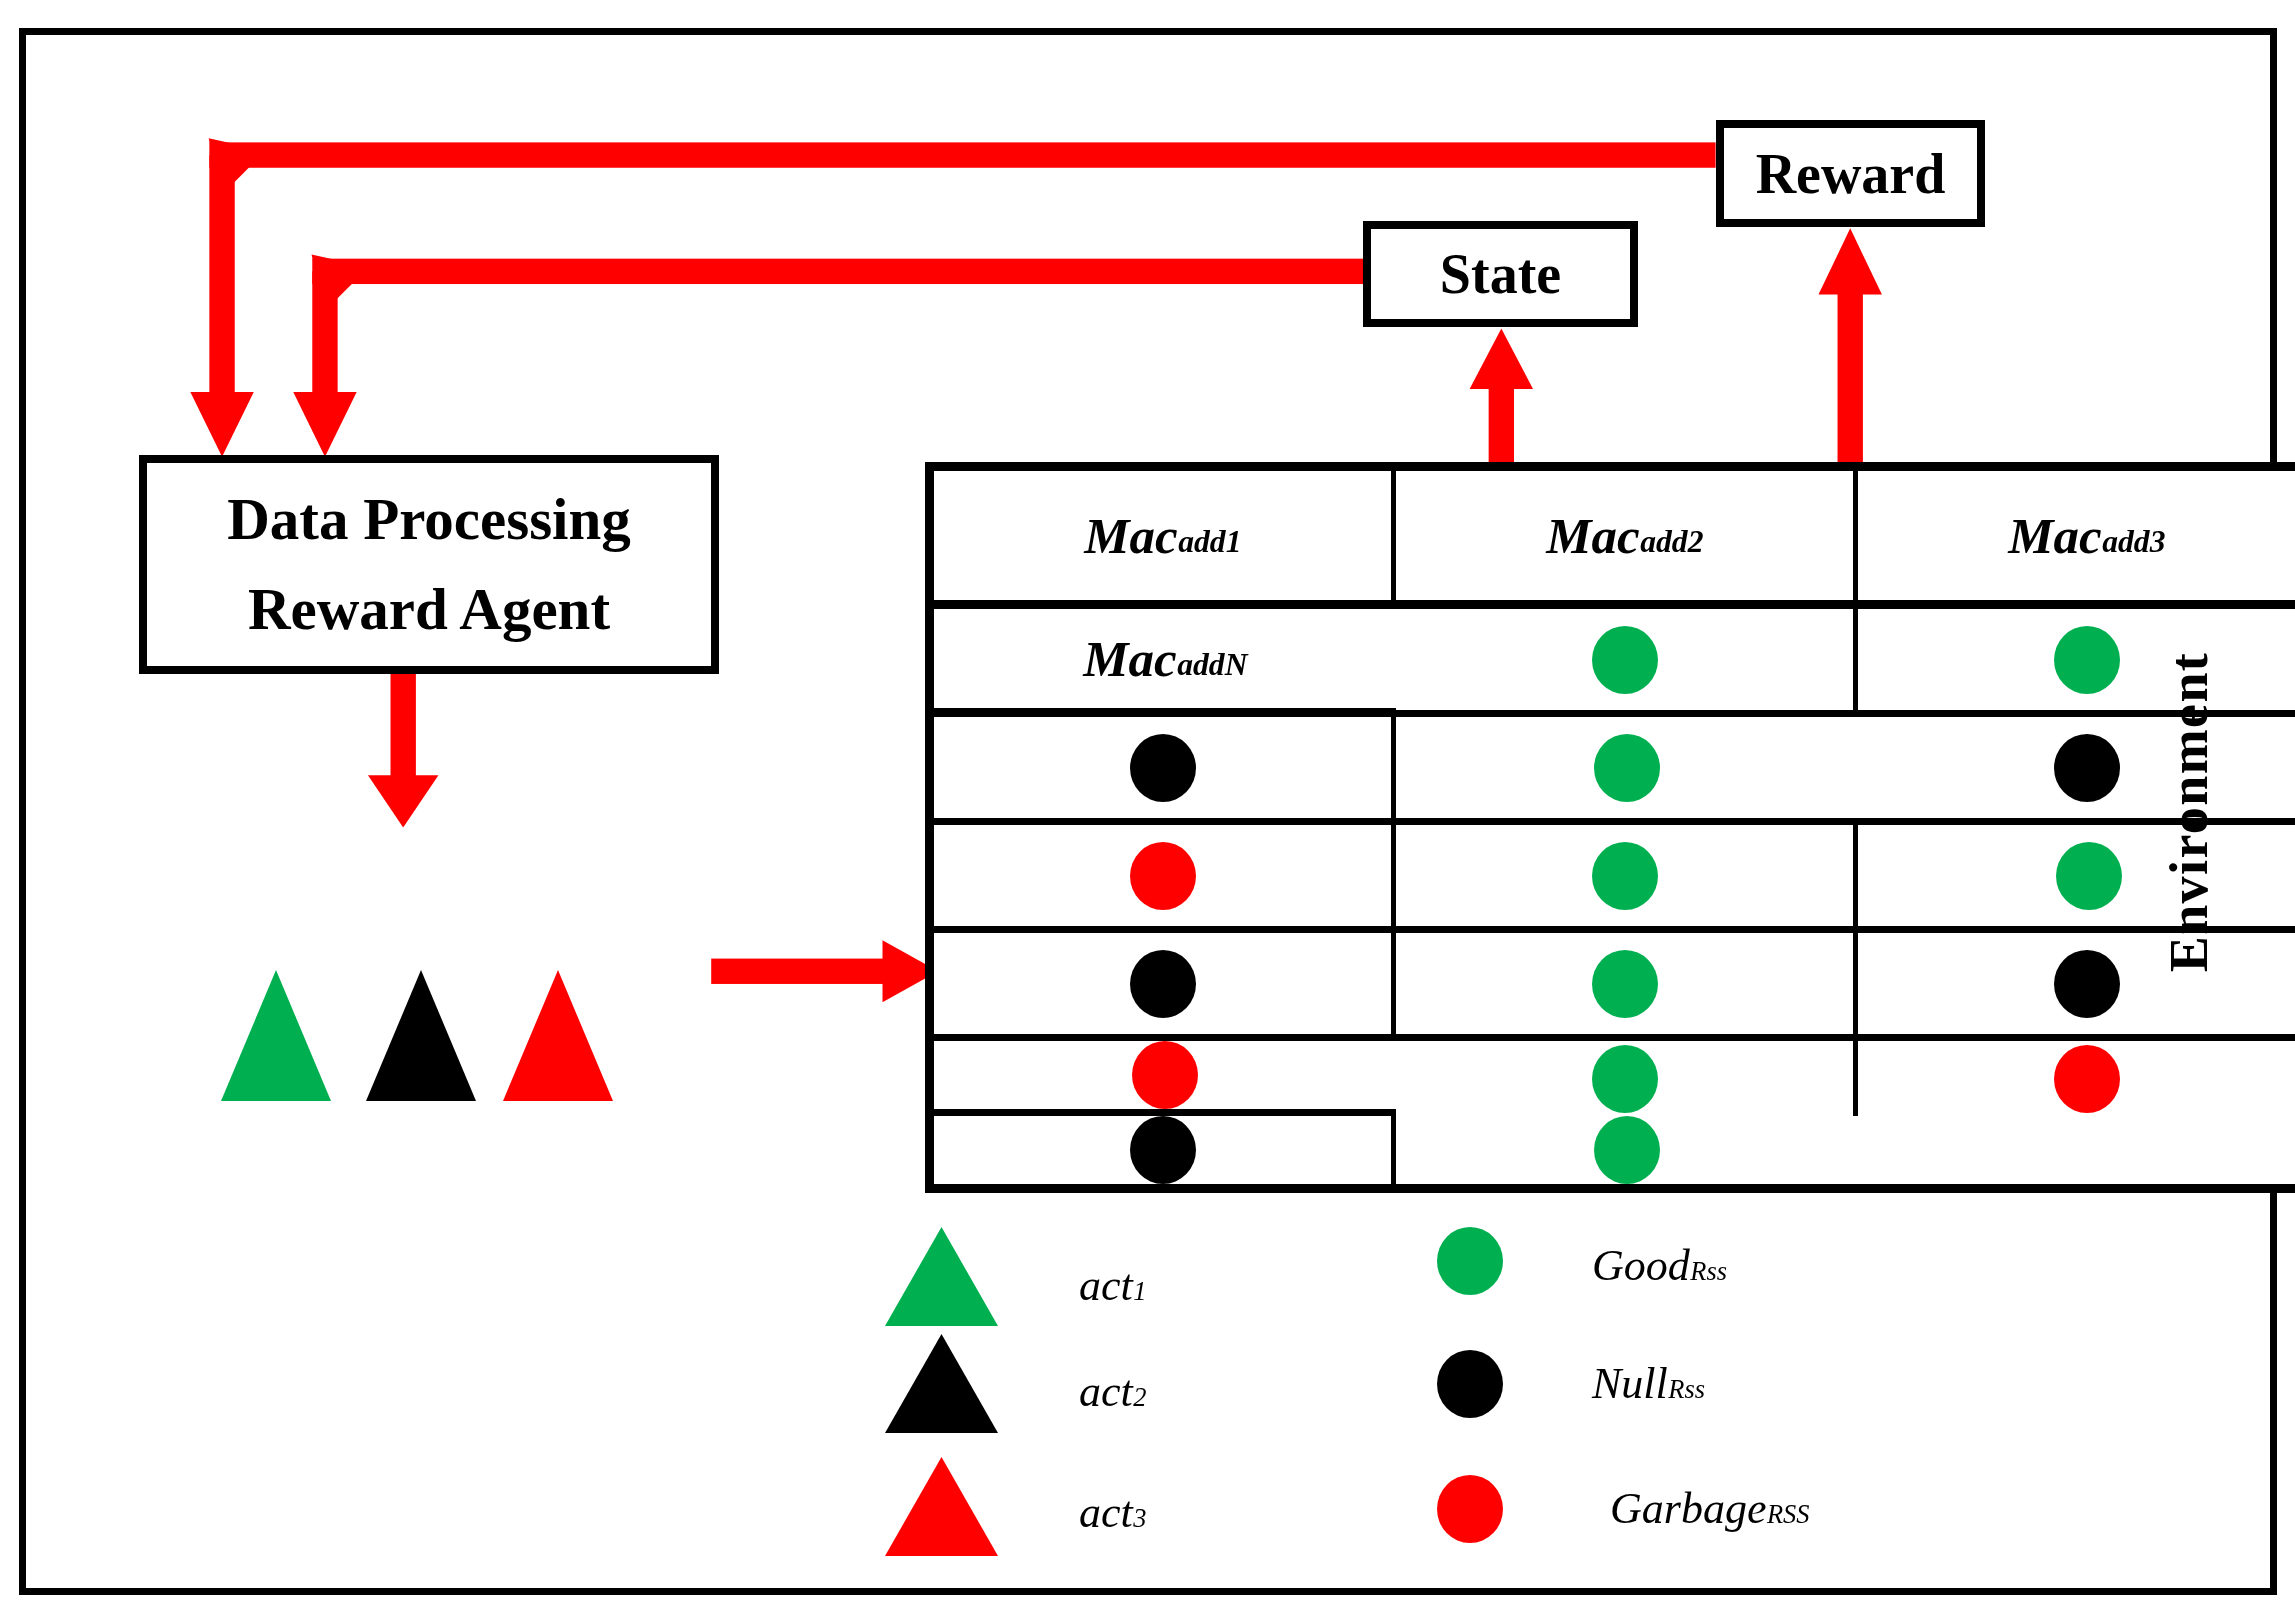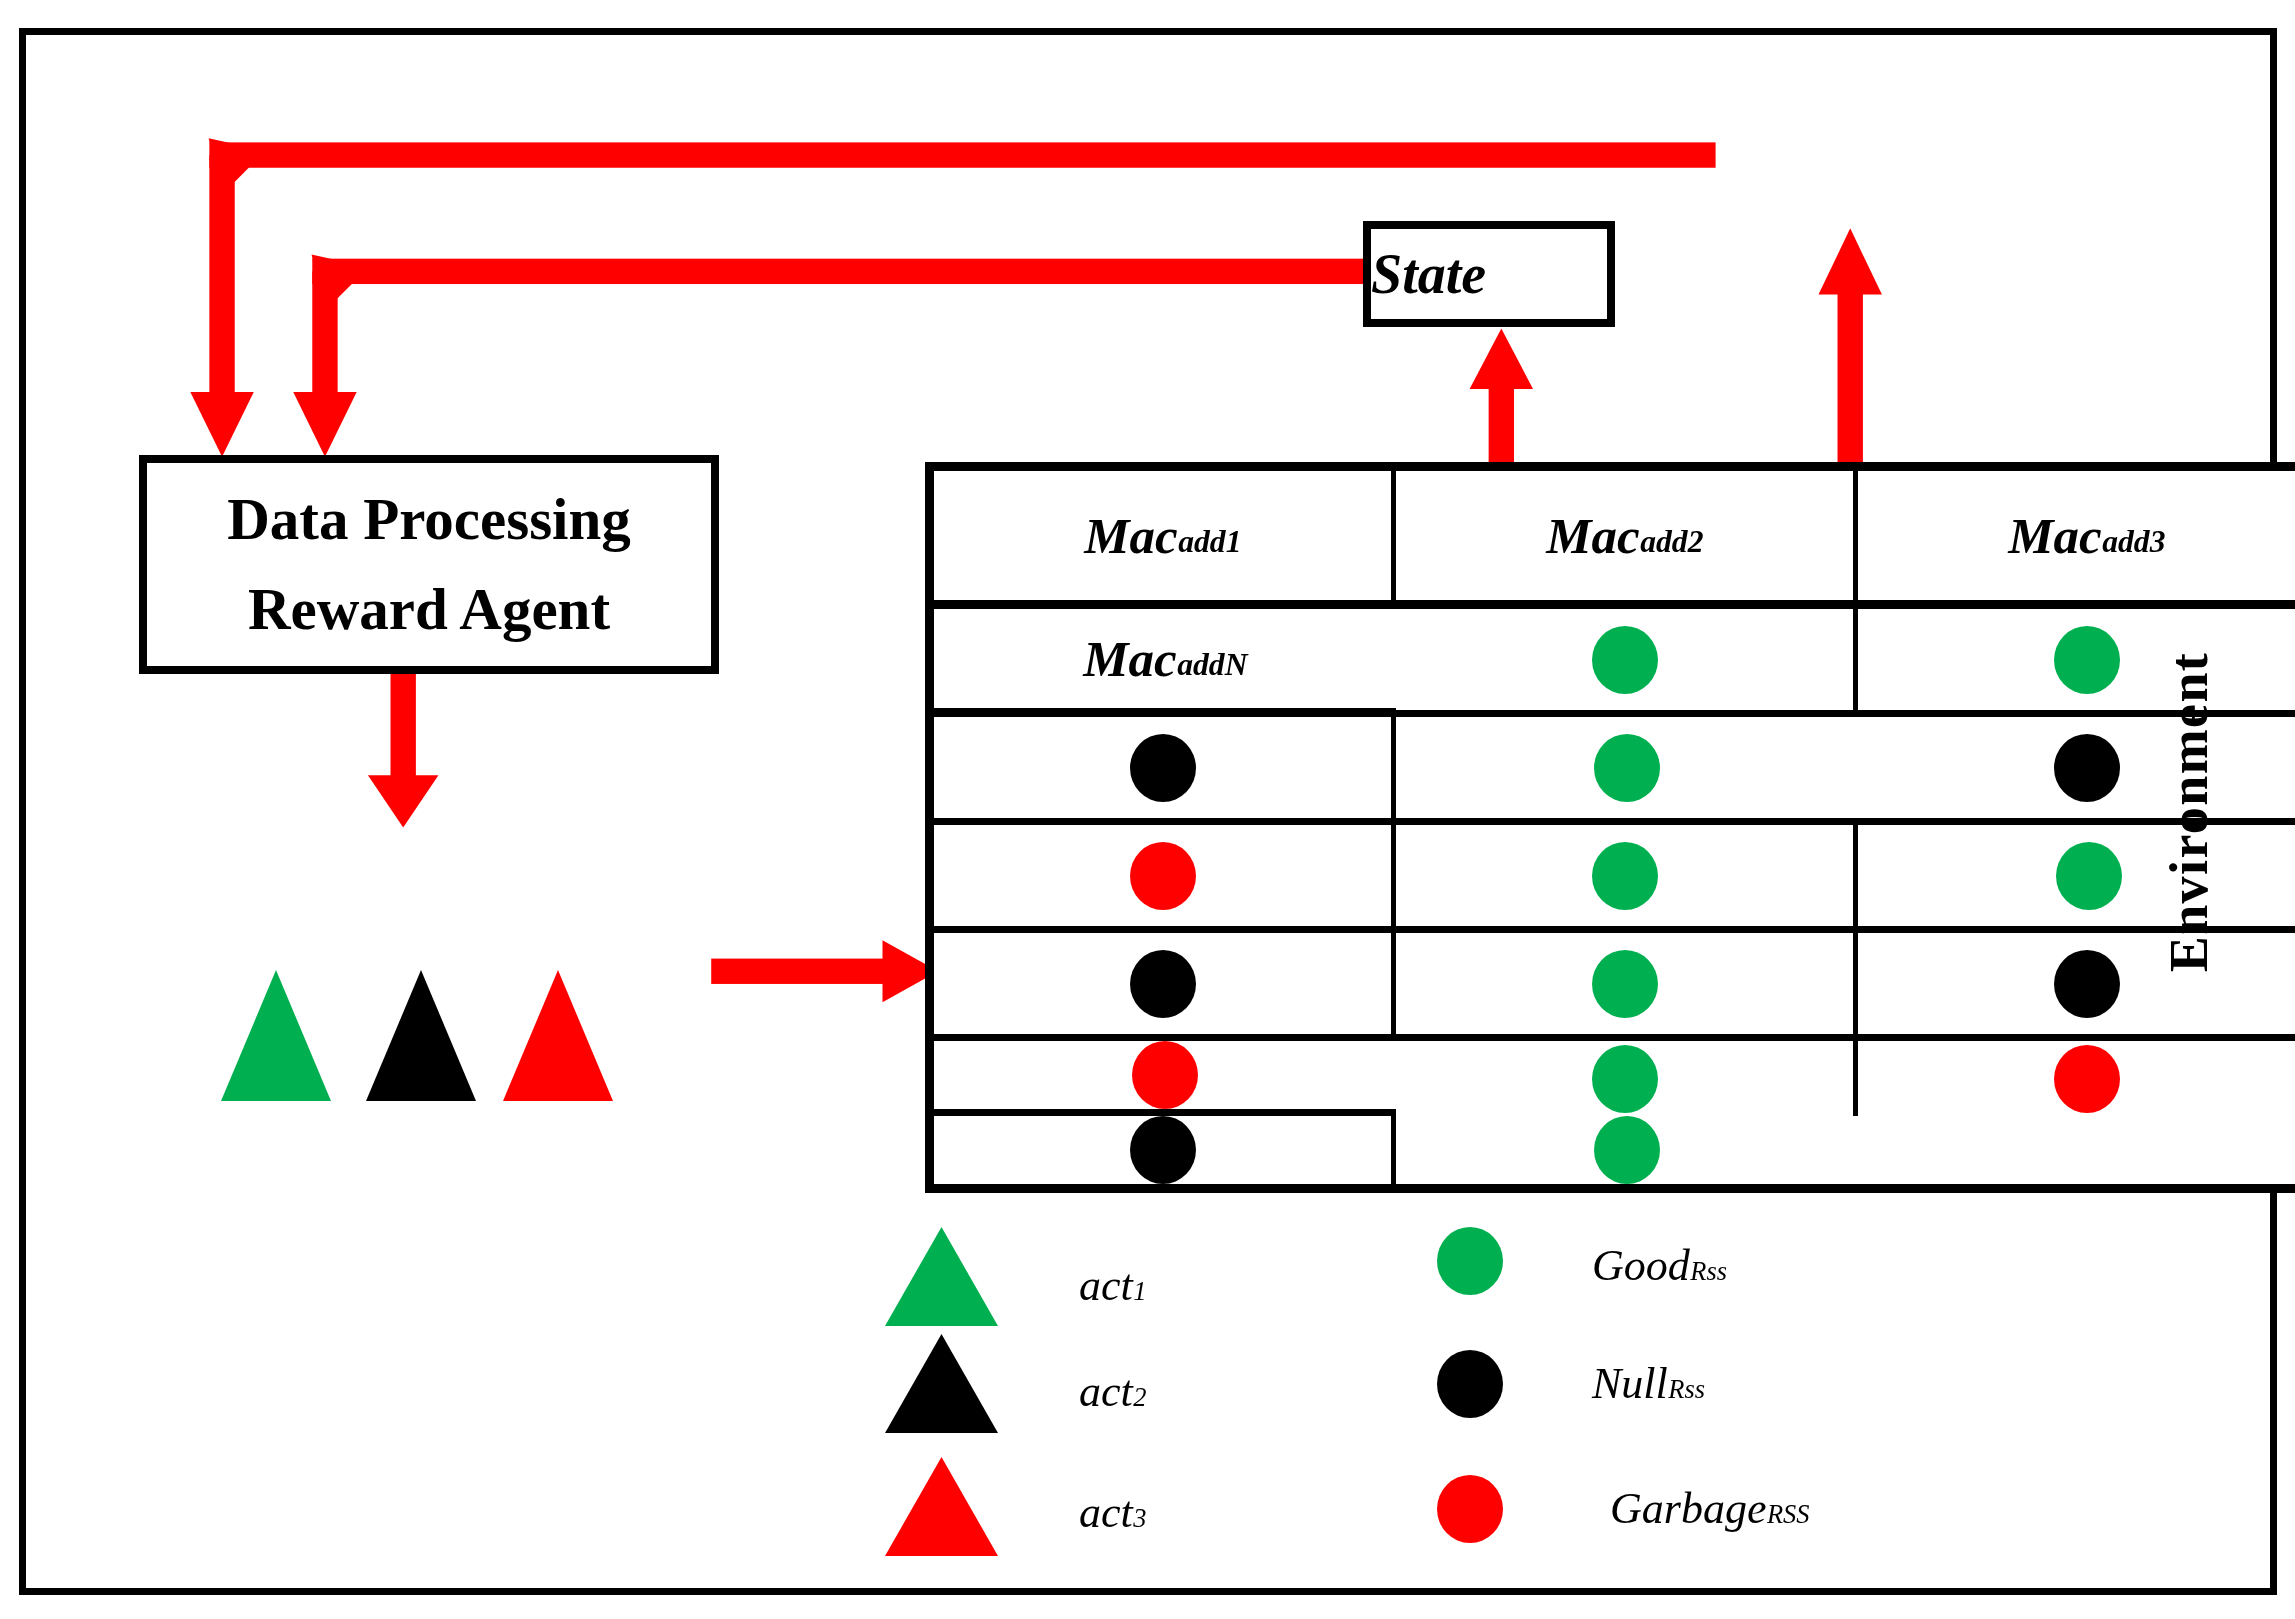--- a/index.html
+++ b/index.html
@@ -10,21 +10,21 @@
   
   #frame{position:absolute;left:19px;top:28px;width:2258px;height:1567px;
     border:7.8px solid #000;box-sizing:border-box;}
   
   .node{position:absolute;border:8.5px solid #000;box-sizing:border-box;background:#fff;}
   .node .lbl{font-weight:bold;text-align:center;}
   #agent-box{left:139px;top:455px;width:580px;height:219px;display:flex;align-items:center;justify-content:center;}
   #agent-box .lbl{font-size:59px;line-height:1.52;}
   #action-box{left:137px;top:828px;width:574px;height:309px;}
   #action-box .lbl{position:absolute;left:0;right:0;top:41px;font-size:58px;}
-  #state-box{left:1363px;top:221px;width:252px;height:106px;display:flex;align-items:center;font-style:italic;}
+  #state-box{left:1363px;top:221px;width:275px;height:106px;display:flex;align-items:center;justify-content:center;}
   #state-box .lbl{font-size:56px;}
   #reward-box{left:1716px;top:120px;width:269px;height:107px;display:flex;align-items:center;justify-content:center;}
   #reward-box .lbl{font-size:56px;}
   
   .tri{position:absolute;clip-path:polygon(50% 0,100% 100%,0 100%);}
   #act-tri-1{left:221px;top:970px;width:110px;height:131px;}
   #act-tri-2{left:366px;top:970px;width:110px;height:131px;}
   #act-tri-3{left:503px;top:970px;width:110px;height:131px;}
   
   #arrows{position:absolute;left:0;top:0;width:2295px;height:1619px;pointer-events:none;}
@@ -99,20 +99,23 @@
   </div>
 
   <div id="act-tri-1" class="tri" style="background-color: rgb(0, 176, 80);"></div>
   <div id="act-tri-2" class="tri" style="background-color: rgb(0, 0, 0);"></div>
   <div id="act-tri-3" class="tri" style="background-color: rgb(255, 0, 0);"></div>
 
   <div id="state-box" class="node">
     <div class="lbl">State</div>
   </div>
 
+  <div id="reward-box" class="node">
+    <div class="lbl">Reward</div>
+  </div>
 
   <div id="mac-table">
       <div class="th">
         <span>Mac</span>
         <sub>add1</sub>
       </div>
       <div class="th">
         <span>Mac</span>
         <sub>add2</sub>
       </div>

